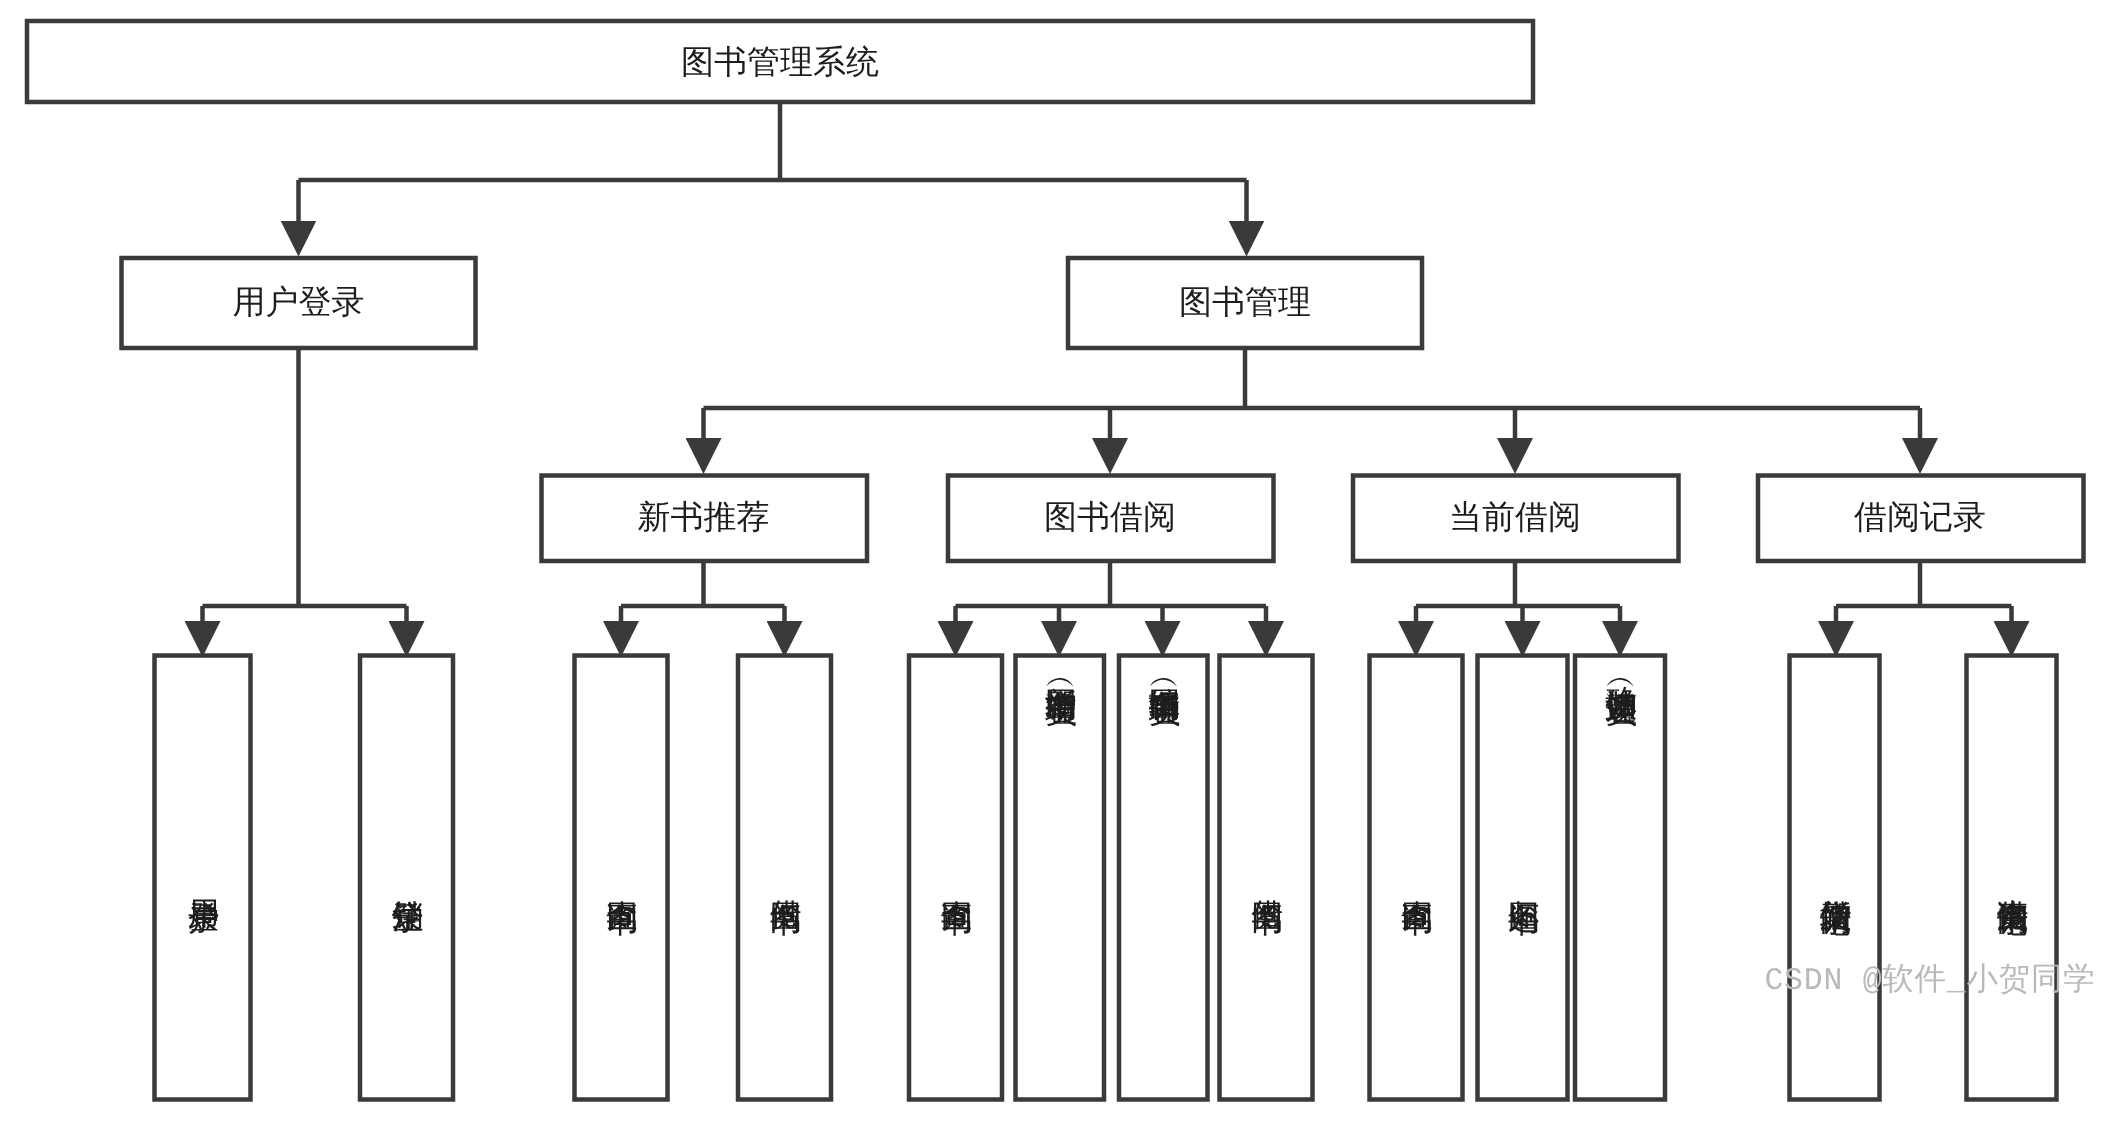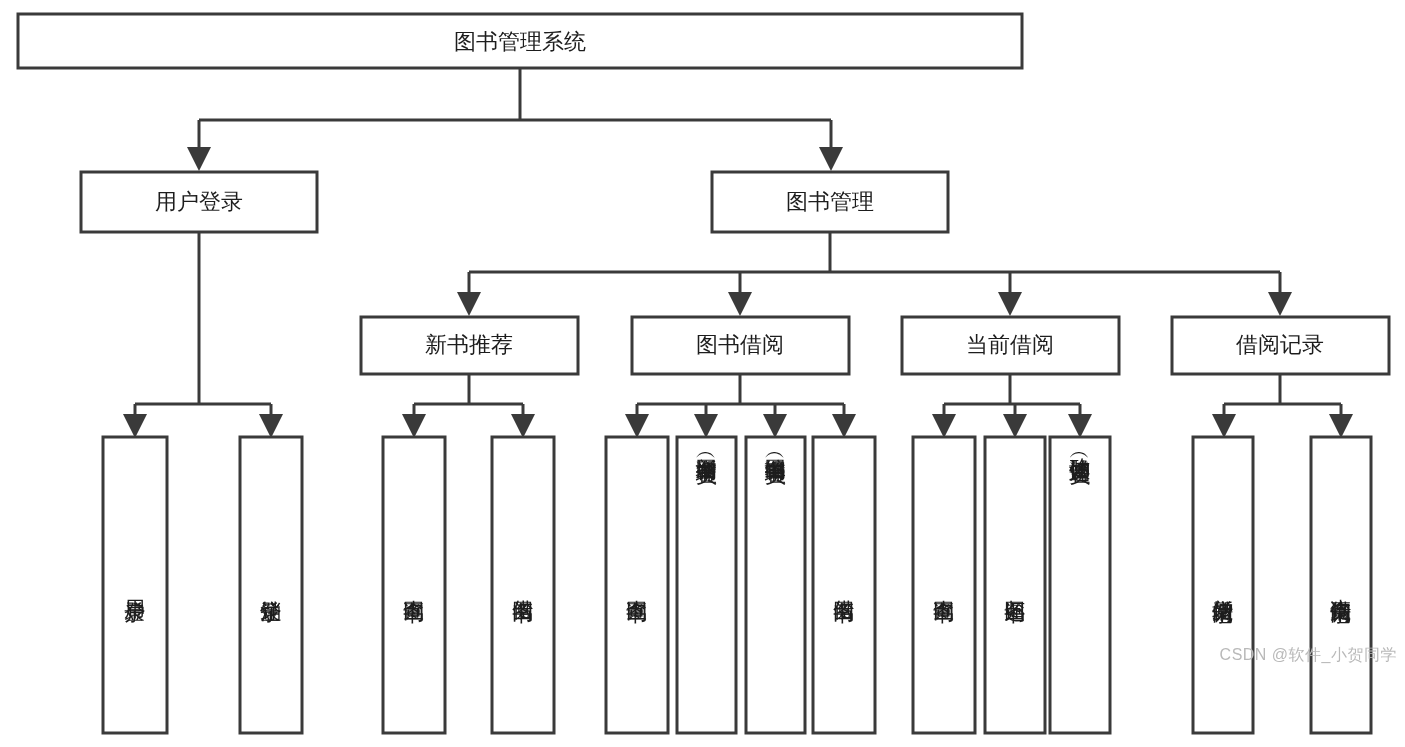--- a/index.html
+++ b/index.html
@@ -20,22 +20,22 @@
     pointer-events:none;
   }
   .leaf-label{
     writing-mode:vertical-rl;text-orientation:upright;
     font-size:21px;line-height:1.22;color:#1d1d1d;letter-spacing:1px;
     font-family:"Liberation Sans","DejaVu Sans",sans-serif;
     white-space:nowrap;text-align:center;
   }
   #watermark{
     position:absolute;right:8px;bottom:4px;
-    font-size:16px;color:#b9b9b9;letter-spacing:.5px;
-    font-family:Liberation Sans, sans-serif;
+    font-size:21px;color:#b9b9b9;letter-spacing:.5px;
+    font-family:Liberation Mono, monospace;
     white-space:nowrap;user-select:none;
   }
 </style>
 </head>
 <body>
 
 <div id="diagram-root">
 
   <svg id="diagram-svg" viewBox="0 0 1405 747">
     <defs>

